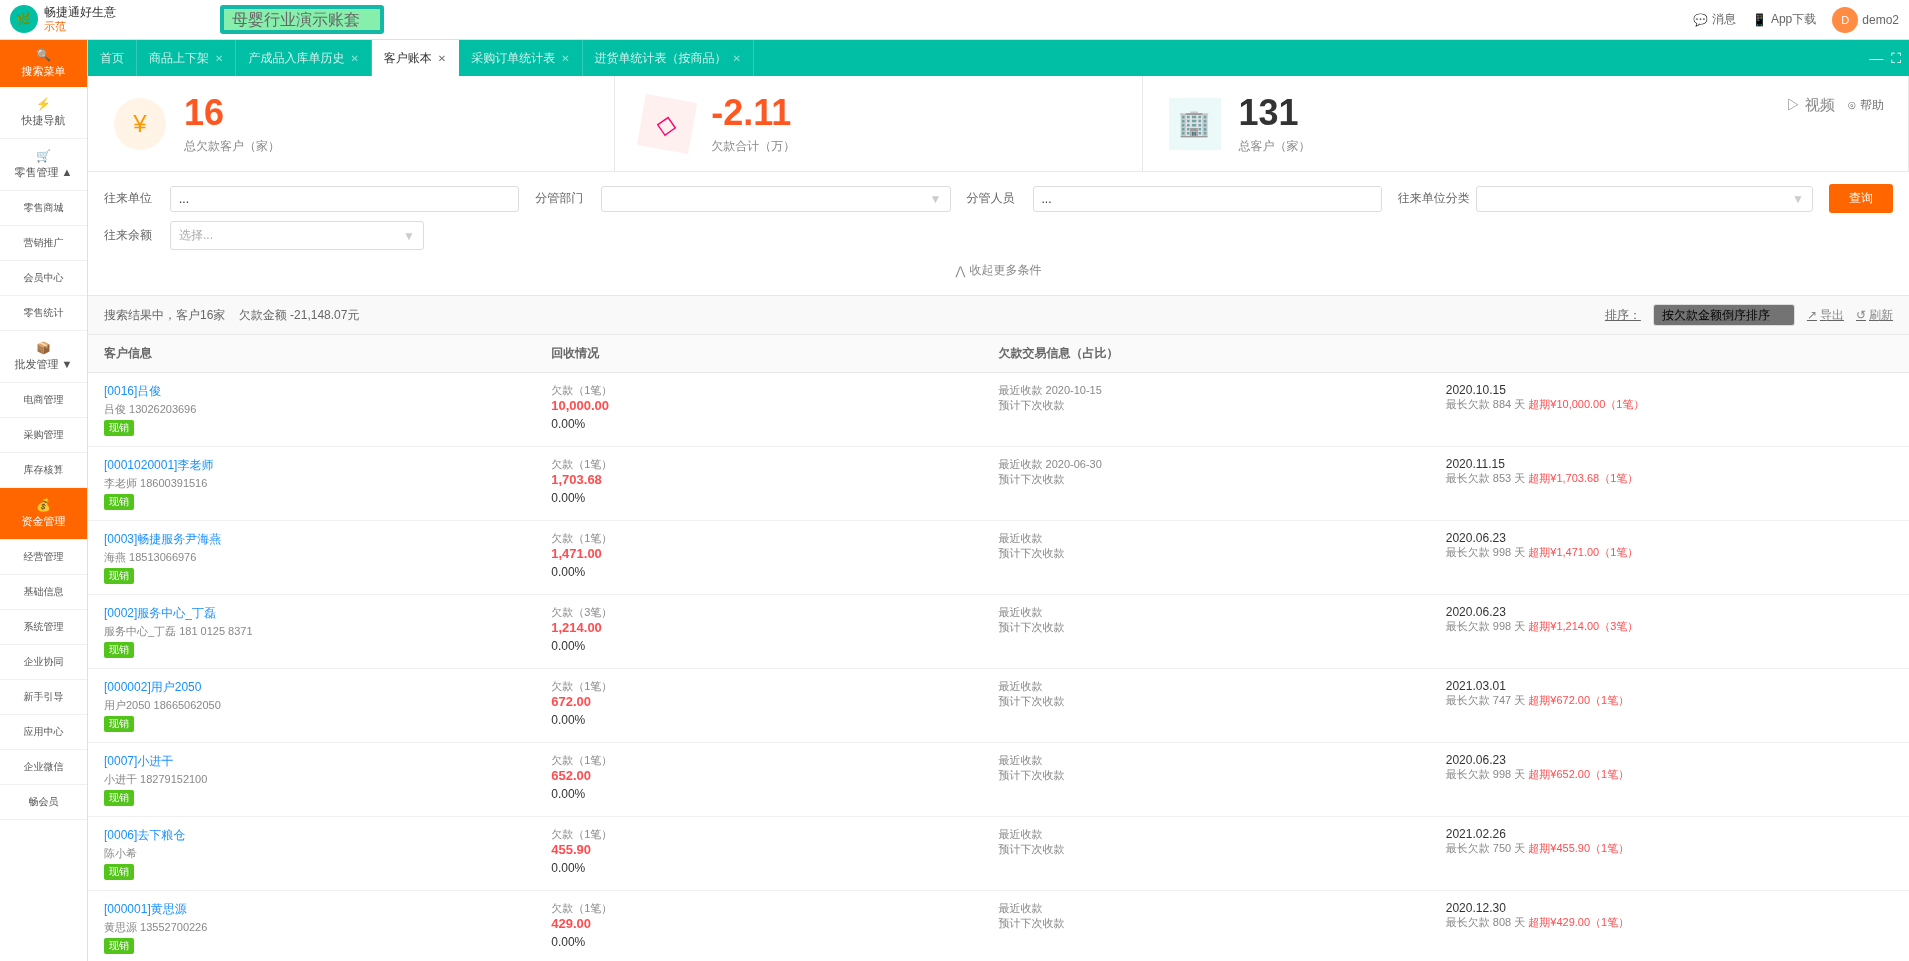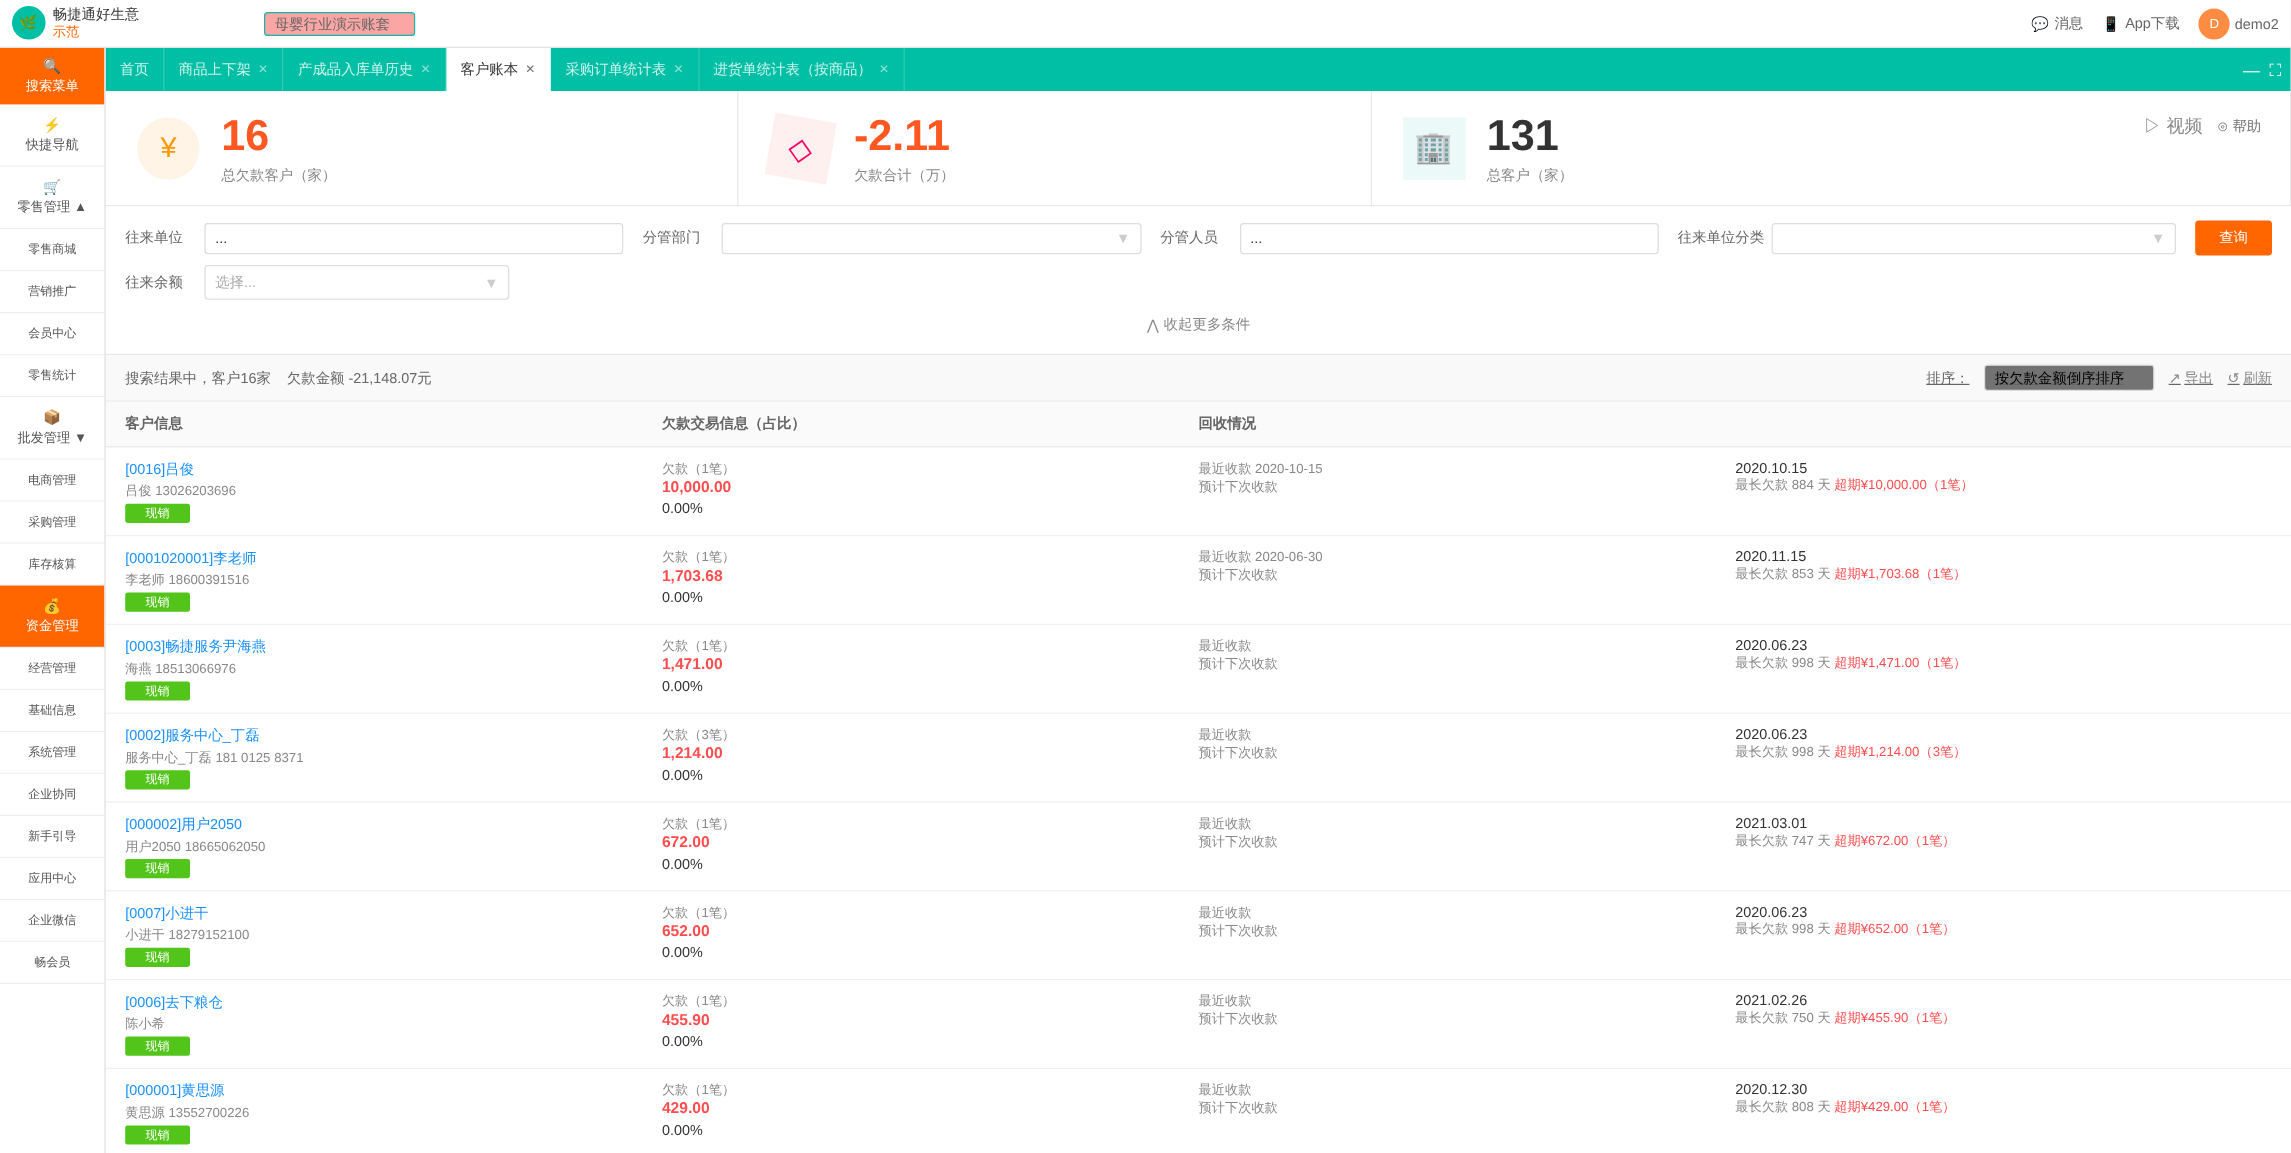--- a/index.html
+++ b/index.html
@@ -5,21 +5,21 @@
     * { box-sizing: border-box; margin: 0; padding: 0; font-family: 'Microsoft YaHei', Arial, sans-serif; }
     body { background: #f0f0f0; font-size: 13px; color: #333; }
 
     
     .top-bar { display: flex; align-items: center; background: #fff; height: 40px; border-bottom: 1px solid #e0e0e0; padding: 0 10px; gap: 10px; }
     .logo-area { display: flex; align-items: center; gap: 6px; width: 200px; }
     .logo-icon { width: 28px; height: 28px; background: #00bfa5; border-radius: 50%; display: flex; align-items: center; justify-content: center; color: #fff; font-size: 12px; font-weight: bold; }
     .logo-text { font-size: 12px; color: #333; line-height: 1.2; }
     .logo-sub { font-size: 11px; color: #ff6600; }
     .top-bar-mid { flex: 1; display: flex; align-items: center; }
-    .industry-select { font-size: 12px; color: #666; border: 1px solid #14b8a6; padding: 2px 20px 2px 8px; border-radius: 3px; background: #fca5a5; cursor: pointer; appearance: none; }
+    .industry-select { font-size: 16px; color: #666; border: 4px solid #14b8a6; padding: 2px 20px 2px 8px; border-radius: 3px; background: #86efac; cursor: pointer; appearance: none; }
     .top-bar-right { display: flex; align-items: center; gap: 16px; }
     .top-bar-btn { display: flex; align-items: center; gap: 4px; font-size: 12px; color: #666; cursor: pointer; }
     .avatar { width: 26px; height: 26px; border-radius: 50%; background: #ff8c42; display: flex; align-items: center; justify-content: center; color: #fff; font-size: 11px; }
 
     
     .layout { display: flex; height: calc(100vh - 40px); }
     .sidebar { width: 88px; background: #fff; border-right: 1px solid #e0e0e0; display: flex; flex-direction: column; overflow-y: auto; }
     .search-menu { background: #ff6600; color: #fff; padding: 8px 4px; text-align: center; font-size: 12px; cursor: pointer; }
     .nav-item { padding: 10px 4px; text-align: center; font-size: 12px; color: #555; cursor: pointer; border-bottom: 1px solid #f0f0f0; }
     .nav-item.active { background: #ff6600; color: #fff; }
@@ -65,21 +65,21 @@
     .results-right { display: flex; align-items: center; gap: 12px; text-decoration: underline; }
     .sort-select { font-size: 12px; border: 1px solid #ddd; padding: 3px 24px 3px 8px; border-radius: 3px; background: #737373; cursor: pointer; appearance: none; }
     .action-btn { font-size: 12px; color: #888; cursor: pointer; display: flex; align-items: center; gap: 3px; }
 
     
     .table-area { background: #fff; margin: 0; }
     .table-header { display: grid; grid-template-columns: 2fr 2fr 2fr 2fr; padding: 10px 16px; background: #fafafa; border-bottom: 1px solid #e8e8e8; font-size: 12px; color: #666; font-weight: bold; }
     .table-row { display: grid; grid-template-columns: 2fr 2fr 2fr 2fr; padding: 10px 16px; border-bottom: 1px solid #f0f0f0; align-items: start; }
     .client-name { font-size: 12px; color: #1890ff; cursor: pointer; text-decoration: none; }
     .client-info { font-size: 11px; color: #888; margin-top: 2px; }
-    .tag { display: inline-block; background: #52c41a; color: #fff; font-size: 10px; padding: 1px 17px; border-radius: 2px; margin-top: 3px; }
+    .tag { display: inline-block; background: #52c41a; color: #fff; font-size: 10px; padding: 1px 5px; border-radius: 2px; margin-top: 3px; }
     .debt-amount { font-size: 13px; color: #ff4d4f; font-weight: bold; }
     .debt-label { font-size: 11px; color: #888; }
     .debt-ratio { font-size: 12px; color: #333; margin-top: 4px; }
     .recovery-info { font-size: 11px; color: #888; }
     .overdue-text { font-size: 11px; color: #ff4d4f; cursor: pointer; }
     .overdue-days { font-size: 11px; color: #888; }
     .date-text { font-size: 12px; color: #333; }
 
     .scrollbar-thin::-webkit-scrollbar { width: 6px; }
     .scrollbar-thin::-webkit-scrollbar-thumb { background: #ddd; border-radius: 3px; }
@@ -320,22 +320,22 @@
           <div class="action-btn">
             <span>↺</span>
             <span>刷新</span>
           </div>
         </div>
       </div>
 
       <div class="table-area">
         <div class="table-header">
           <div>客户信息</div>
+          <div>回收情况</div>
           <div>欠款交易信息（占比）</div>
-          <div>回收情况</div>
         </div>
 
         <div class="table-row">
           <div>
             <a class="client-name">[0016]吕俊</a>
             <div class="client-info">吕俊  13026203696</div>
             <div class="tag">现销</div>
           </div>
           <div>
             <div class="debt-label">欠款（1笔）</div>

